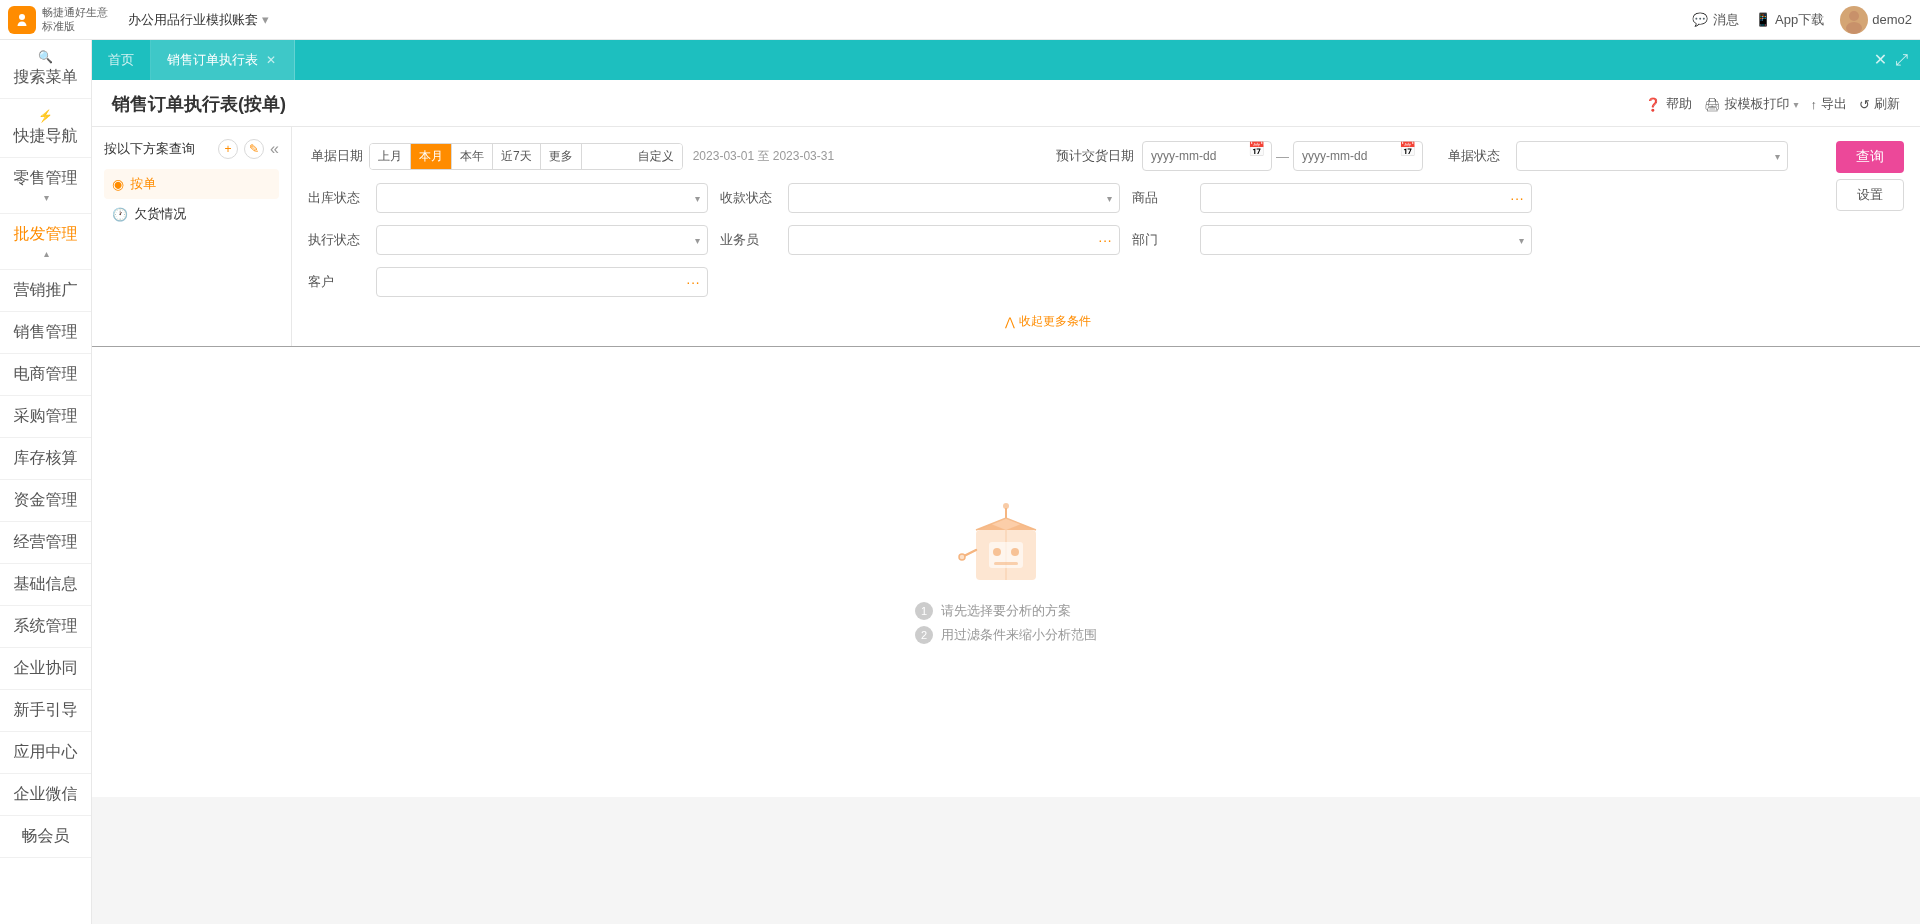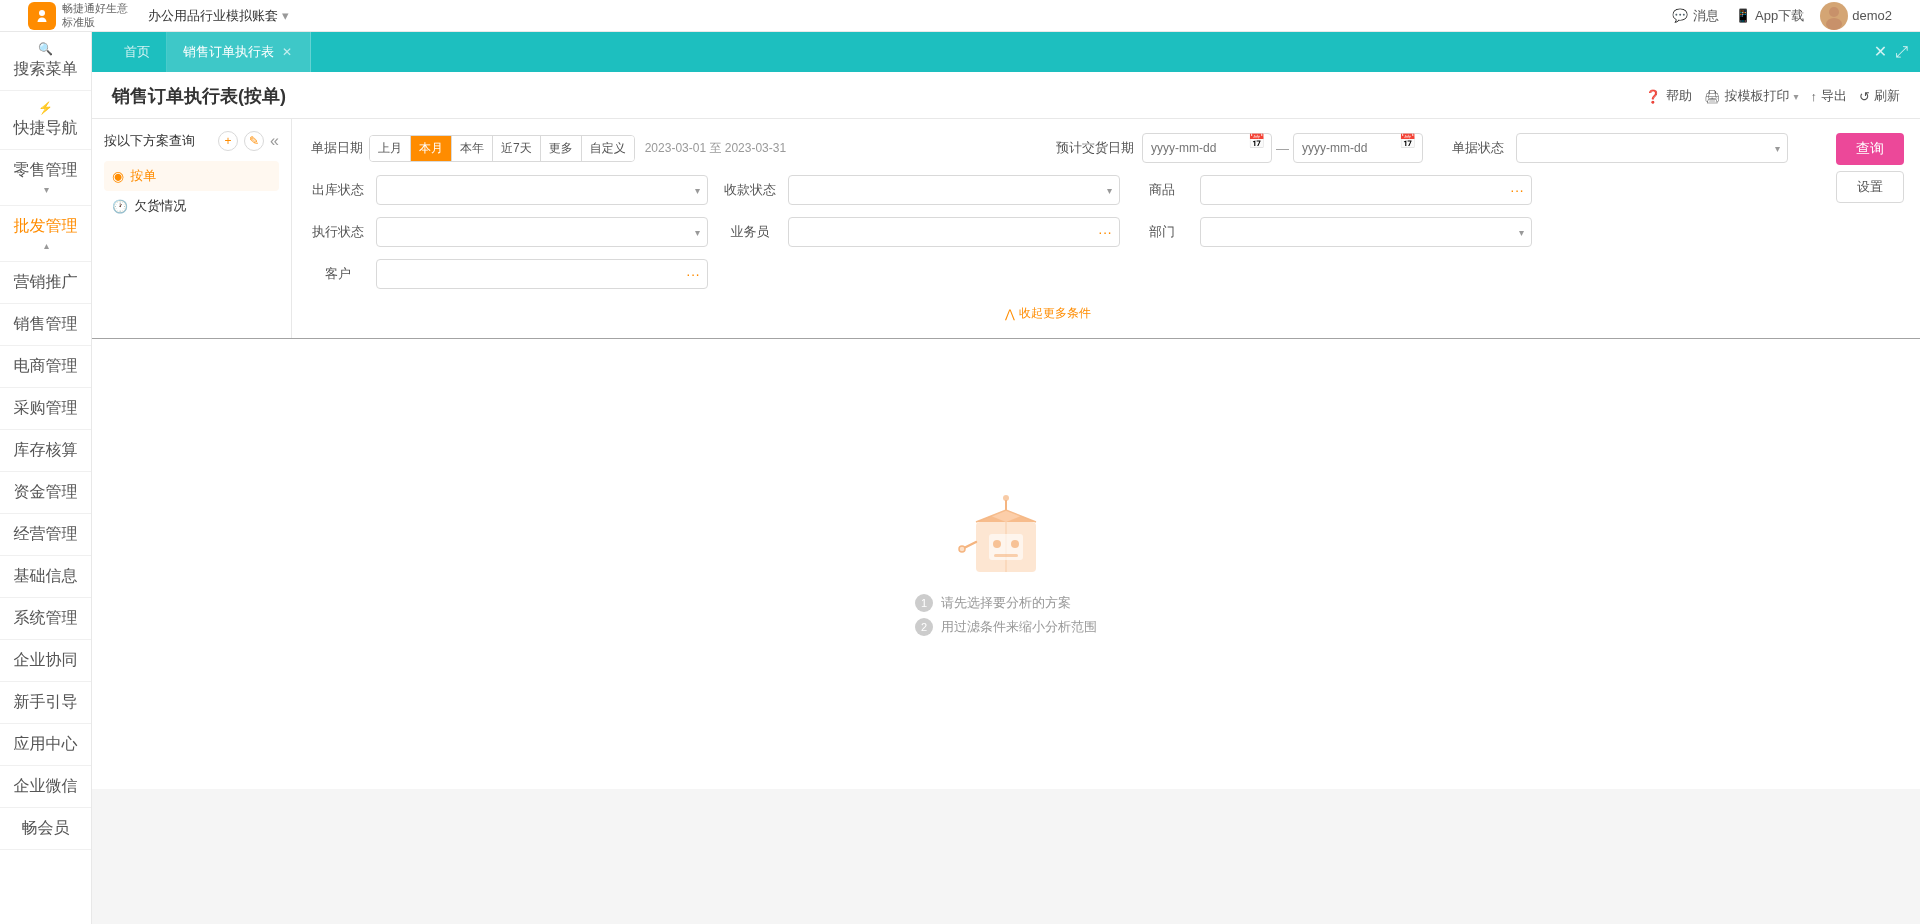--- a/index.html
+++ b/index.html
@@ -1,25 +1,25 @@
 <!DOCTYPE html>
 <html><head>
   <meta charset="utf-8">
   <style>
     * { box-sizing: border-box; margin: 0; padding: 0; }
     body { font-family: "Microsoft YaHei", "PingFang SC", sans-serif; font-size: 13px; background: #f5f5f5; color: #333; display: flex; flex-direction: column; height: 924px; overflow: hidden; }
 
     
     .top-header {
-      height: 32px;
+      height: 40px;
       background: #fff;
       border-bottom: 1px solid #e8e8e8;
       display: flex;
       align-items: center;
-      padding: 0 28px;
+      padding: 0 8px;
       justify-content: space-between;
       flex-shrink: 0;
     }
     .top-header-left {
       display: flex;
       align-items: center;
       gap: 8px;
     }
     .logo-area {
       display: flex;
@@ -120,21 +120,20 @@
     }
 
     
     .tab-bar {
       height: 40px;
       background: #1dbfbf;
       display: flex;
       align-items: stretch;
       flex-shrink: 0;
       position: relative;
-      padding-left: 16px;
     }
     .tab-item {
       display: flex;
       align-items: center;
       padding: 0 16px;
       cursor: pointer;
       font-size: 13px;
       color: rgba(255,255,255,0.8);
       gap: 6px;
       border-right: 1px solid rgba(255,255,255,0.2);
@@ -281,21 +280,21 @@
       gap: 8px;
       flex: 1;
       min-width: 200px;
       max-width: 400px;
     }
     .filter-label {
       font-size: 13px;
       color: #555;
       white-space: nowrap;
       min-width: 60px;
-      text-align: center;
+      text-align: left;
     }
     .filter-control {
       flex: 1;
       position: relative;
     }
     .filter-select {
       width: 100%;
       height: 30px;
       border: 1px solid #d9d9d9;
       border-radius: 4px;
@@ -359,21 +358,21 @@
       overflow: hidden;
     }
     .date-tab {
       padding: 4px 8px;
       font-size: 12px;
       cursor: pointer;
       color: #555;
       background: #fff;
       border-right: 1px solid #d9d9d9;
     }
-    .date-tab:last-child { border-right: none; }
+    .date-tab:last-child { border-right: none; margin-left: 48px; }
     .date-tab.active { background: #ff8c00; color: #fff; }
     .date-sub-text {
       font-size: 12px;
       color: #999;
       margin-left: 4px;
     }
     .date-range-inputs {
       display: flex;
       align-items: center;
       gap: 4px;

